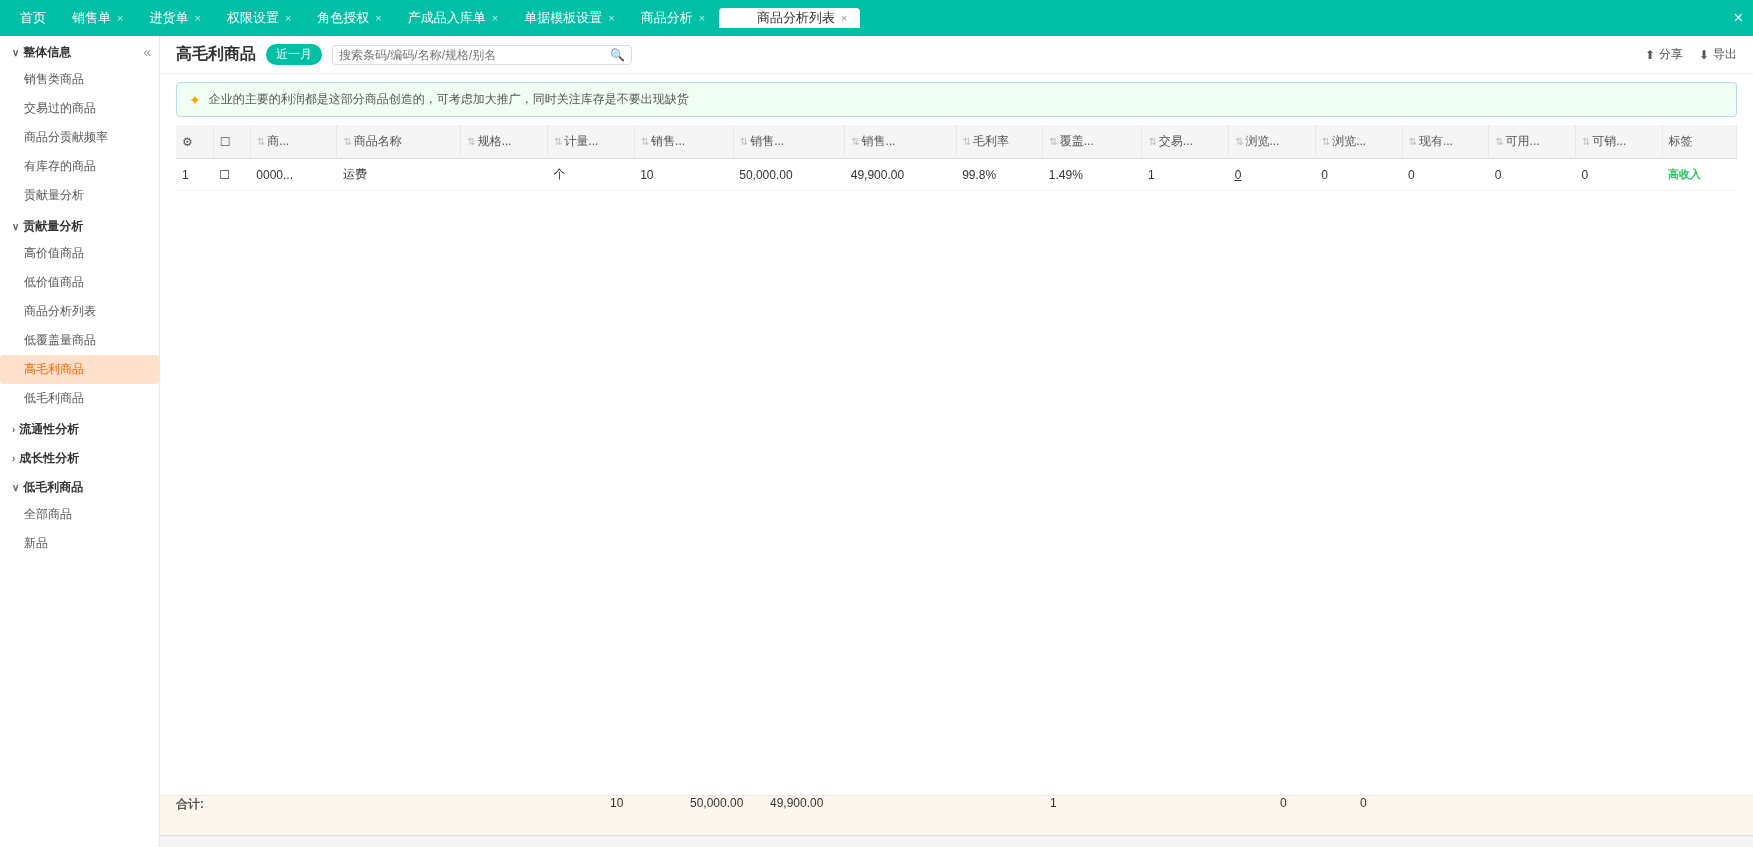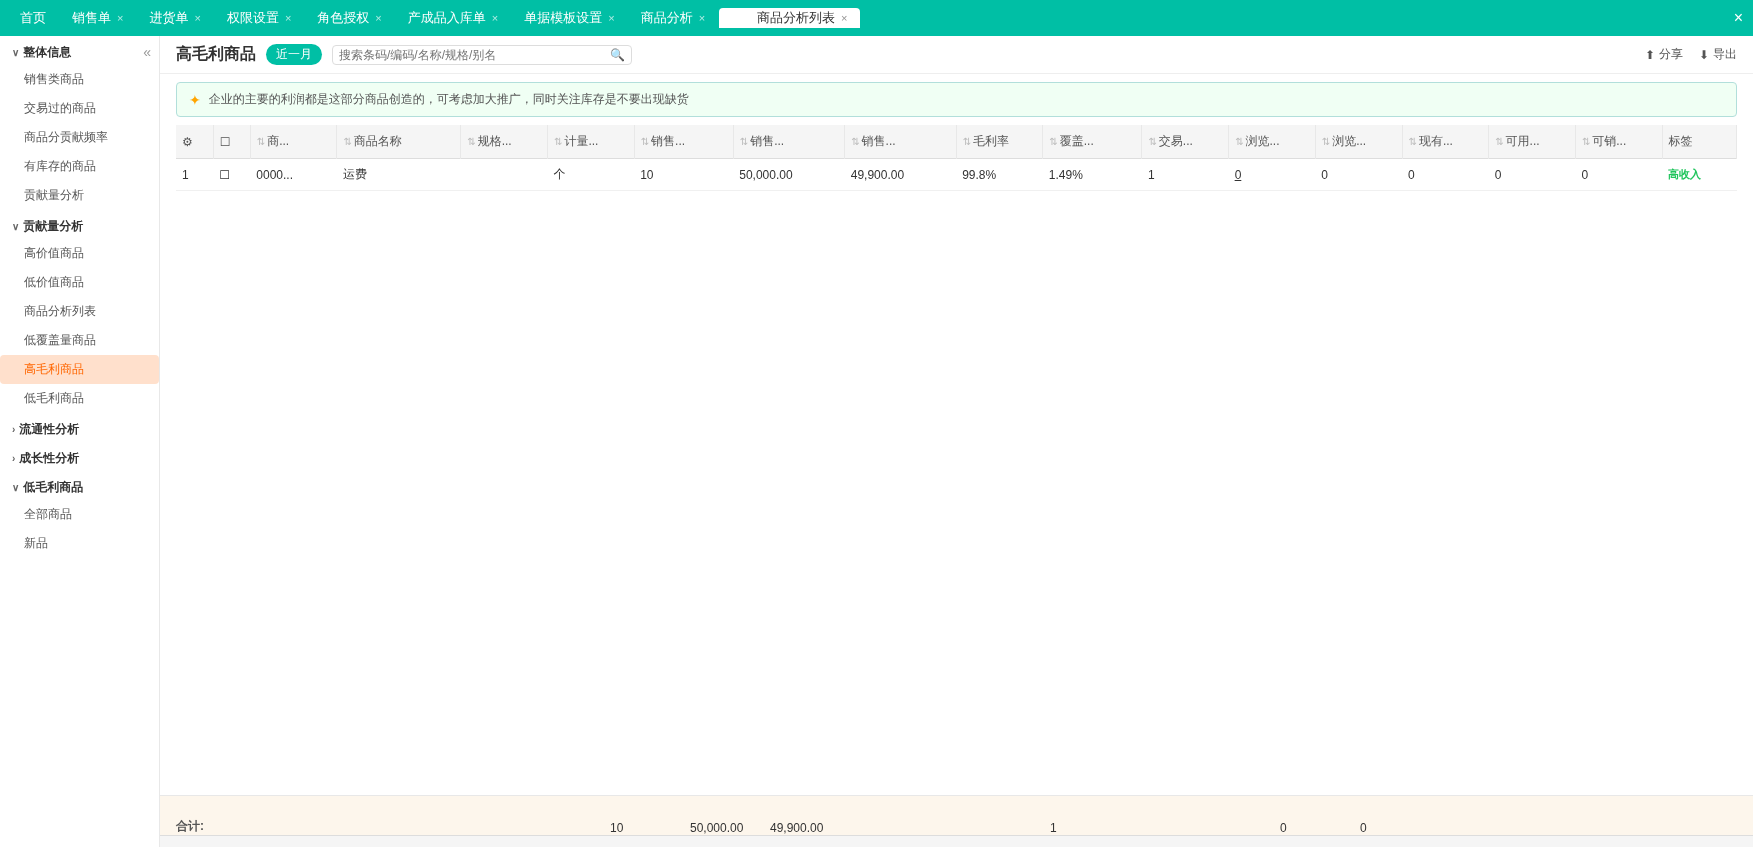--- a/index.html
+++ b/index.html
@@ -213,21 +213,21 @@
     }
     .tag-high { color: #22c55e; font-weight: bold; font-size: 11px; }
     .underline { text-decoration: underline; cursor: pointer; }
 
     
     .table-footer {
       height: 40px;
       background: #fdf6ec;
       border-top: 1px solid #e8e8e8;
       display: flex;
-      align-items: flex-end;
+      align-items: flex-start;
       padding: 0 16px;
       font-size: 12px;
       color: #555;
       flex-shrink: 0;
       gap: 20px;
     }
     .footer-label { color: #555; font-weight: bold; }
     .footer-cells {
       display: flex;
       gap: 0;

